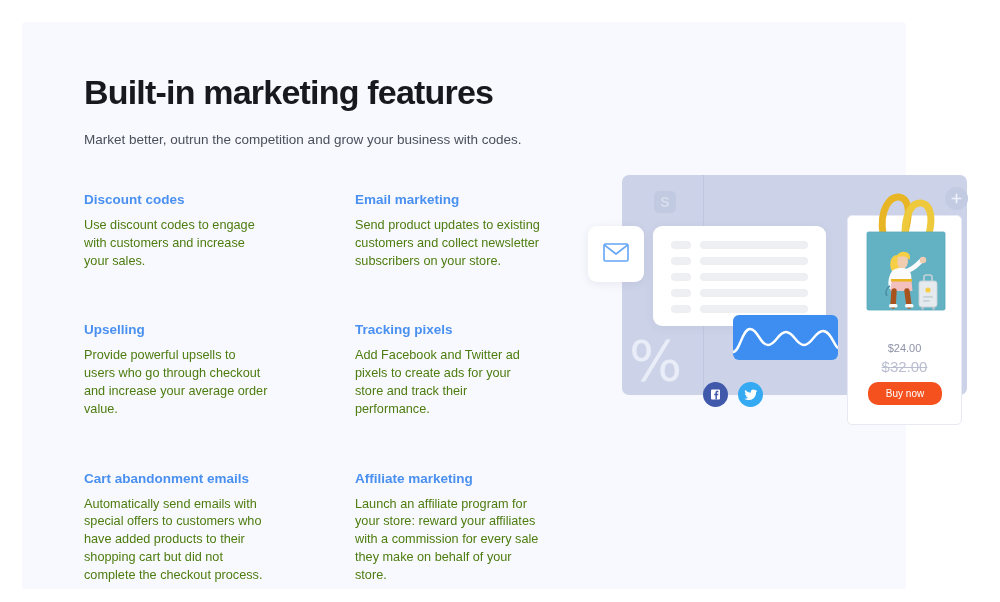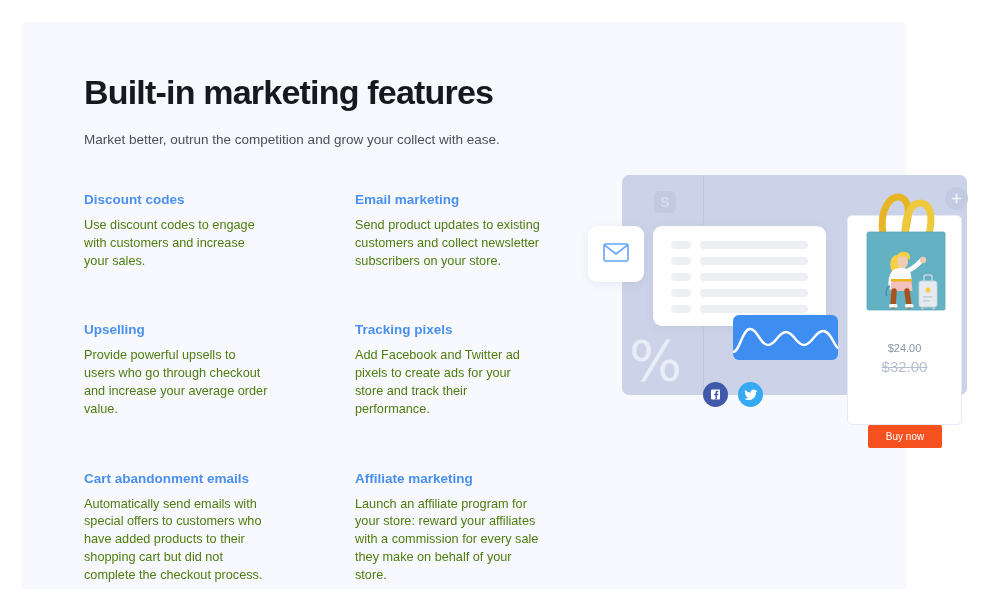--- a/index.html
+++ b/index.html
@@ -278,41 +278,40 @@
     text-decoration: line-through;
   }
   .buy-btn {
     position: absolute;
     left: 283px;
     top: 222px;
     width: 74px;
     height: 23px;
     background: #f4511e;
     border: none;
-    border-radius: 2px;
+    border-radius: 10px;
     color: #ffffff;
     font-size: 10px;
     font-family: "Liberation Sans", sans-serif;
     cursor: pointer;
     display: flex;
     align-items: center;
     justify-content: center;
-    margin-top: 43px;
   }
 </style>
 </head>
 <body>
 
 <div id="root">
 
   <div class="section-card">
 
     <div class="text-area">
       <h1 class="page-title">Built-in marketing features</h1>
-      <p class="page-subtitle">Market better, outrun the competition and grow your collect with ease.</p>
+      <p class="page-subtitle">Market better, outrun the competition and grow your business with codes.</p>
     </div>
 
     <div class="features-grid">
 
       <div class="feature">
         <h3 class="feature-title">Discount codes</h3>
         <p class="feature-body">Use discount codes to engage with customers and increase your sales.</p>
       </div>
 
       <div class="feature">

